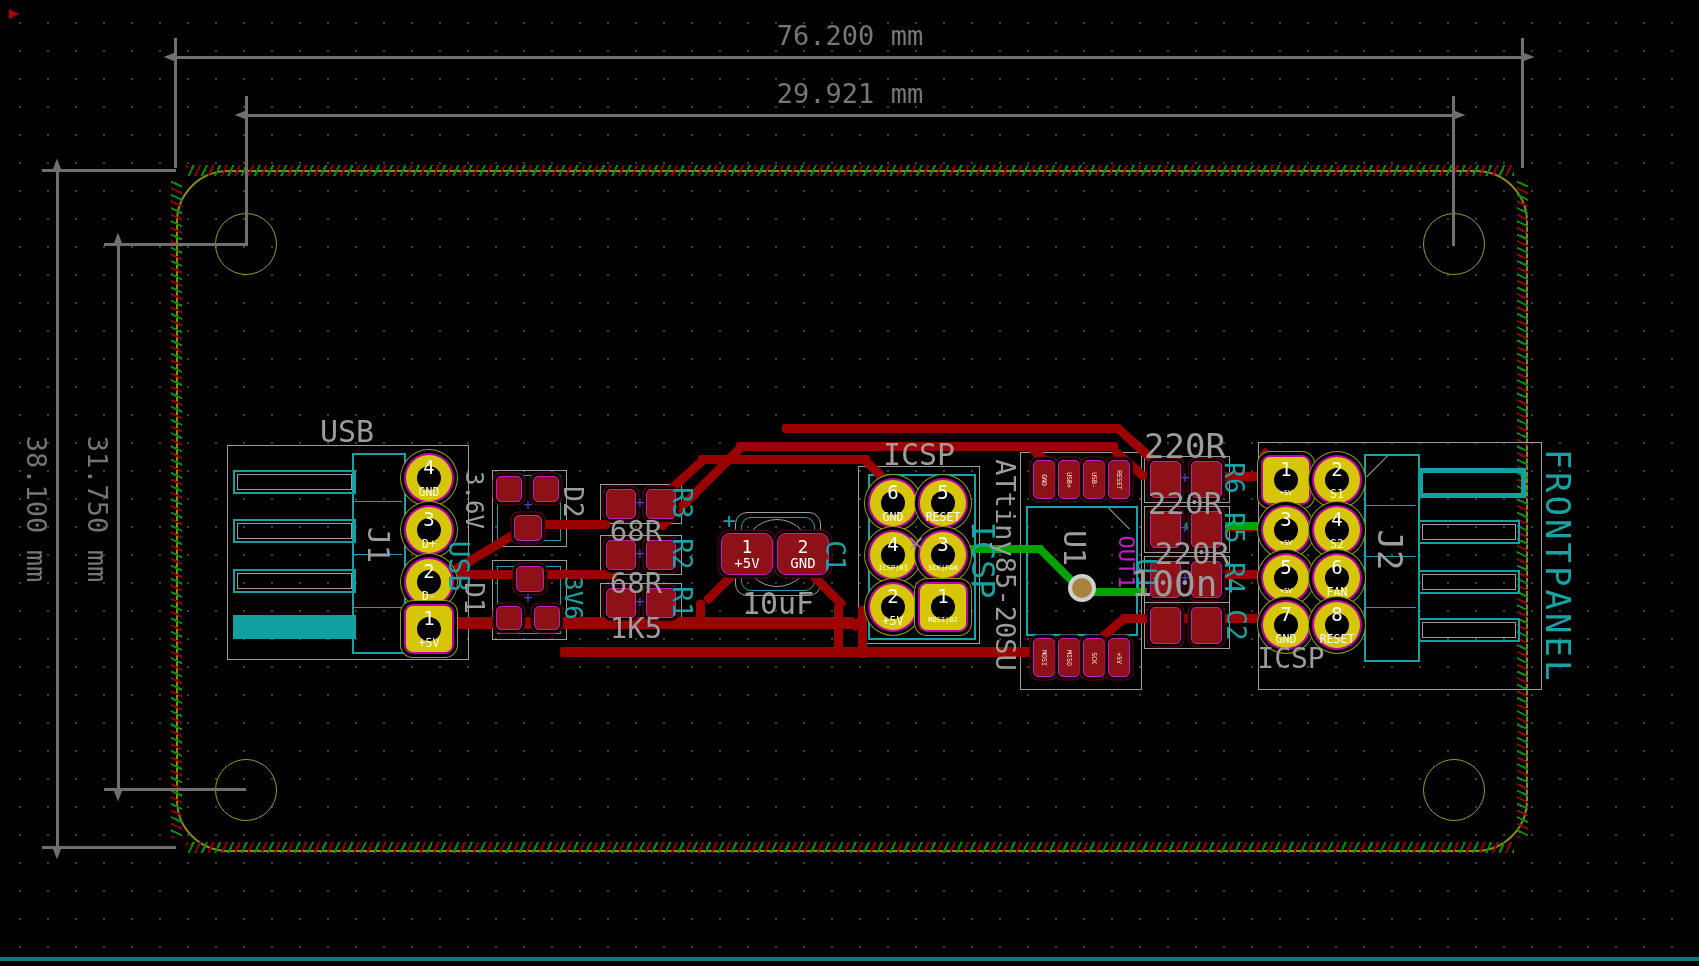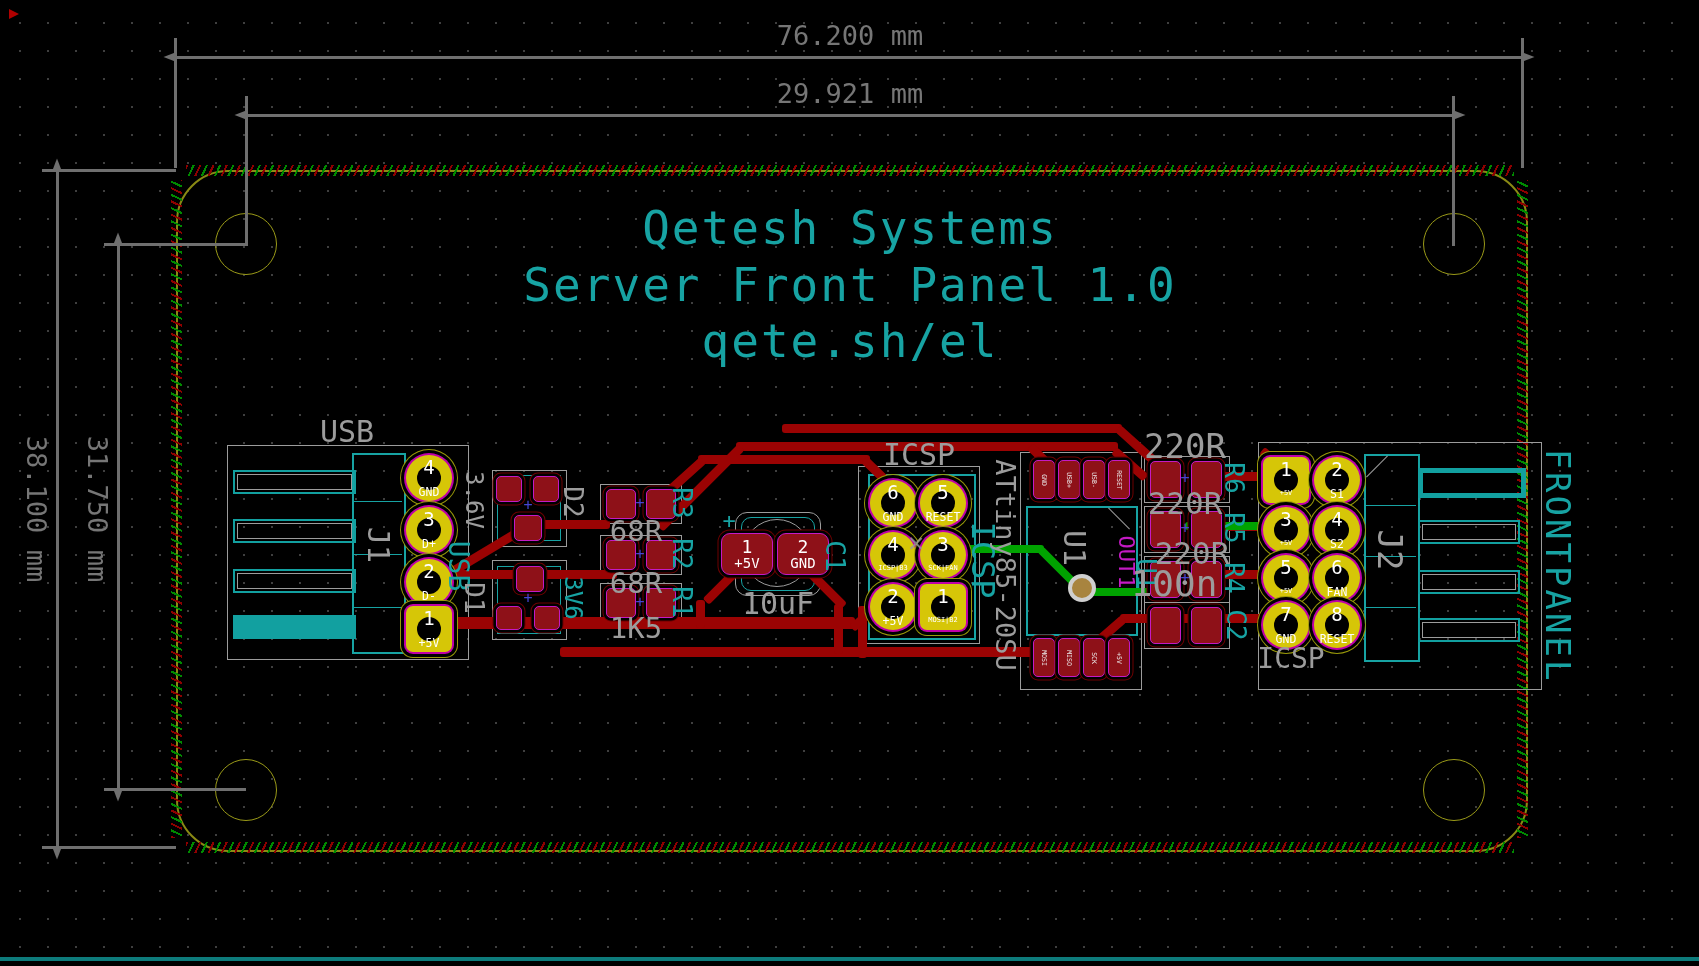--- a/index.html
+++ b/index.html
@@ -76,23 +76,20 @@
   <div style="position:absolute;left:176px;top:170px;width:1348px;height:678px;border:2px solid #8a8a14;border-radius:52px;z-index:1"></div>
   <div class="hatch" style="left:186px;top:165px;width:1328px;height:11px;background:repeating-linear-gradient(115deg,#8e0000 0 2px,transparent 2px 6px,#008a00 6px 8px,transparent 8px 12px)"></div>
   <div class="hatch" style="left:186px;top:842px;width:1328px;height:11px;background:repeating-linear-gradient(115deg,#8e0000 0 2px,transparent 2px 6px,#008a00 6px 8px,transparent 8px 12px)"></div>
   <div class="hatch" style="left:171px;top:180px;width:11px;height:658px;background:repeating-linear-gradient(25deg,#8e0000 0 2px,transparent 2px 6px,#008a00 6px 8px,transparent 8px 12px)"></div>
   <div class="hatch" style="left:1517px;top:180px;width:11px;height:658px;background:repeating-linear-gradient(25deg,#8e0000 0 2px,transparent 2px 6px,#008a00 6px 8px,transparent 8px 12px)"></div>
   <div class="hol" style="left:246px;top:244px;width:60px;height:60px"></div>
   <div class="hol" style="left:1454px;top:244px;width:60px;height:60px"></div>
   <div class="hol" style="left:246px;top:790px;width:60px;height:60px"></div>
   <div class="hol" style="left:1454px;top:790px;width:60px;height:60px"></div>
 
-  <div class="t fab" style="left:850px;top:228px;font-size:46px;letter-spacing:2px">Qetesh Systems</div>
-  <div class="t fab" style="left:850px;top:285px;font-size:46px;letter-spacing:2px">Server Front Panel 1.0</div>
-  <div class="t fab" style="left:850px;top:341px;font-size:46px;letter-spacing:2px">qete.sh/el</div>
 
   <div class="trace" style="left:437px;top:570px;width:180px"></div>
   <div class="trace" style="left:437px;top:617px;width:418px;height:12px"></div>
   <div class="trace" style="left:540px;top:520px;width:70px"></div>
   <div class="trace" style="left:698px;top:455px;width:172px"></div>
   <div class="trace" style="left:736px;top:442px;width:382px"></div>
   <div class="trace" style="left:782px;top:424px;width:340px"></div>
   <div class="trace" style="left:1222px;top:472px;width:54px"></div>
   <div class="trace" style="left:1222px;top:522px;width:58px"></div>
   <div class="trace" style="left:1222px;top:570px;width:58px"></div>

